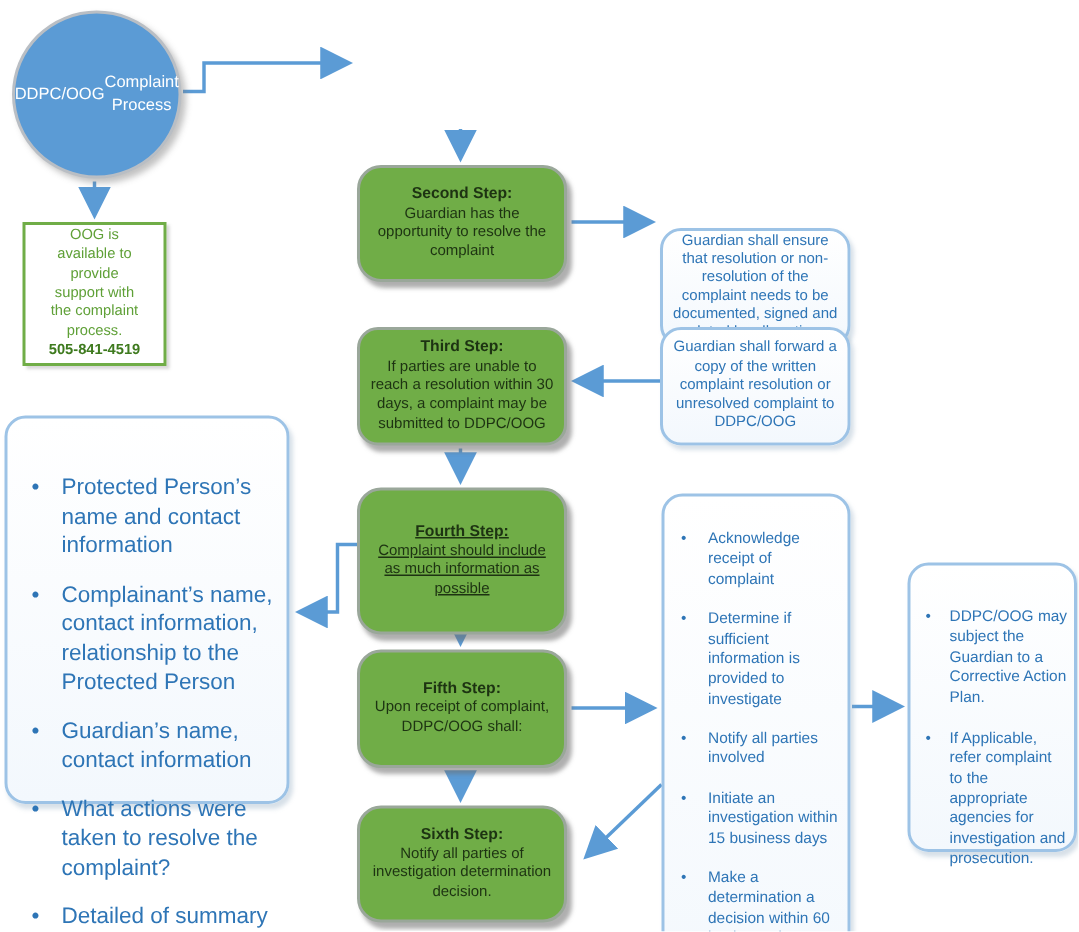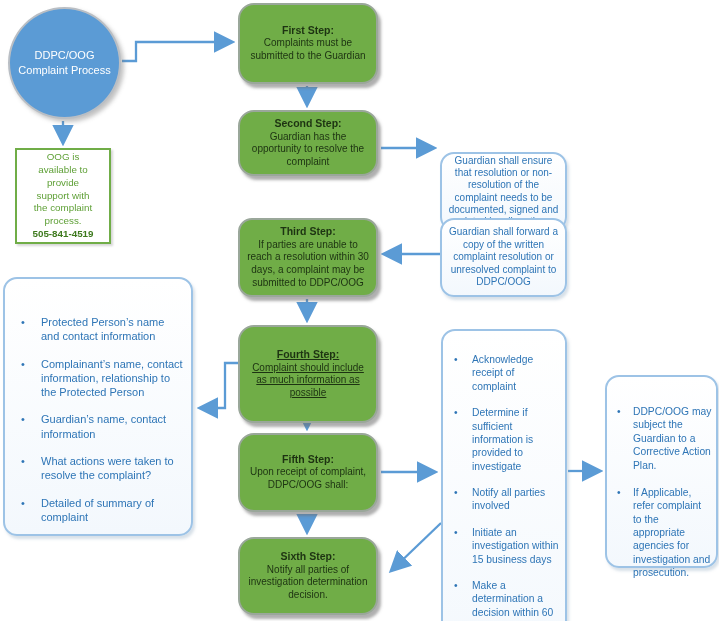--- a/index.html
+++ b/index.html
@@ -6,21 +6,21 @@
   .canvas{
     position:relative;width:719px;height:621px;background:#ffffff;
     font-family:"Liberation Sans", sans-serif;overflow:hidden;
   }
   .arrows{position:absolute;left:0;top:0;width:719px;height:621px;pointer-events:none;}
 
   
   .start-circle{
     position:absolute;left:8px;top:7px;width:113px;height:112px;border-radius:50%;
     background:#5B9BD5;border:2px solid #b9bec4;box-shadow:3px 3px 4px rgba(120,120,120,.45);
-    display:flex;flex-direction:column;align-items:center;justify-content:center;
+    display:flex;align-items:center;justify-content:center;
     color:#ffffff;font-size:11px;line-height:1.35;text-align:center;box-sizing:border-box;
   }
 
   
   .step{
     position:absolute;left:238px;width:140px;box-sizing:border-box;
     background:#70AD47;border:2px solid #9aa79a;border-radius:16px;
     box-shadow:3px 4px 3px rgba(110,110,110,.55);
     display:flex;flex-direction:column;align-items:center;justify-content:center;
     color:#1d3312;font-size:10px;line-height:1.28;text-align:center;padding:4px 7px;
@@ -49,21 +49,21 @@
   .bluebox li{position:relative;padding-left:27px;margin-bottom:12px;}
   .bluebox li::before{content:"\2022";position:absolute;left:9px;top:0;}
 
   .box-a{left:440px;top:109px;width:127px;height:79px;font-size:10px;line-height:1.22;margin-top:43px;}
   .box-b{left:440px;top:218px;width:127px;height:79px;font-size:10px;line-height:1.25;}
   .box-c{left:441px;top:329px;width:126px;height:344px;padding:22px 4px 0 2px;}
   .box-c li{margin-bottom:13px;}
   .box-d{left:605px;top:375px;width:113px;height:193px;padding:28px 4px 0 2px;}
   .box-d li{margin-bottom:14px;padding-left:24px;}
   .box-d li::before{left:8px;}
-  .box-e{left:3px;top:277px;width:190px;height:259px;padding:36px 8px 0 4px;font-size:11px;}
+  .box-e{left:3px;top:277px;width:190px;height:259px;padding:36px 8px 0 4px;font-size:15px;}
   .box-e li{margin-bottom:13px;padding-left:32px;}
   .box-e li::before{left:12px;}
 </style>
 </head>
 <body>
 
 <div class="canvas">
 
   <svg class="arrows" viewBox="0 0 719 621">
     <defs>
@@ -91,26 +91,22 @@
   <div class="start-circle">
     <span>DDPC/OOG</span>
     <span>Complaint Process</span>
   </div>
 
   <div class="support-note">
     <span>OOG is available to provide support with the complaint process.</span>
     <span class="phone">505-841-4519</span>
   </div>
 
-  <div class="step" style="top:3px;height:81px;">
-    <div class="title">First Step:</div>
-    <div class="body">Complaints must be submitted to the Guardian</div>
-  </div>
 
-  <div class="step" style="top:110px;height:66px;">
+  <div class="step" style="top:110px;height:78px;">
     <div class="title">Second Step:</div>
     <div class="body">Guardian has the opportunity to resolve the complaint</div>
   </div>
 
   <div class="step" style="top:218px;height:79px;border-radius:14px;">
     <div class="title">Third Step:</div>
     <div class="body">If parties are unable to reach a resolution within 30 days, a complaint may be submitted to DDPC/OOG</div>
   </div>
 
   <div class="step" style="top:325px;height:98px;text-decoration:underline;">

